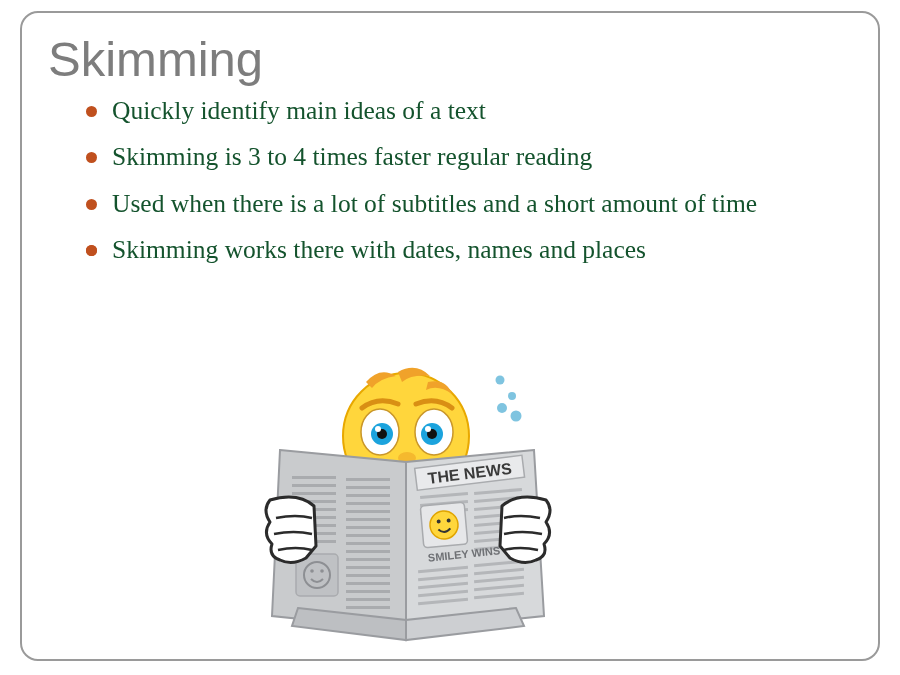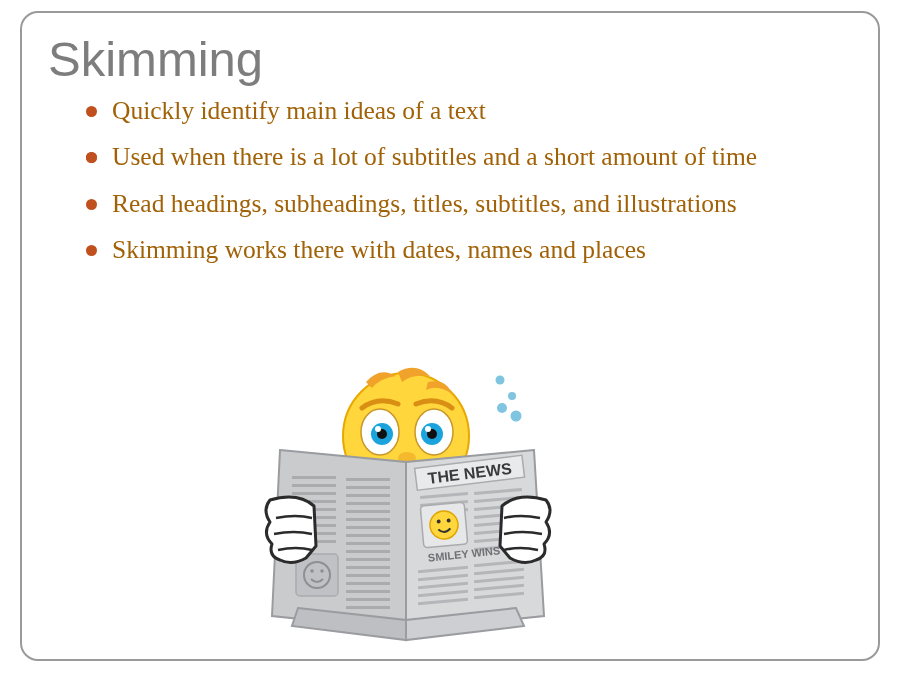--- a/index.html
+++ b/index.html
@@ -53,21 +53,21 @@
     margin: 0;
     padding: 0;
     list-style: none;
   }
   .bullets li {
     position: relative;
     padding-left: 40px;
     margin-bottom: 12px;
     font-size: 25.5px;
     line-height: 1.35;
-    color: #a16207;
+    color: #14532d;
     font-family: "Liberation Serif", serif;
   }
   .bullets li .dot {
     position: absolute;
     left: 14px;
     top: 12px;
     width: 11px;
     height: 11px;
     border-radius: 50%;
     background: #c0501e;
@@ -92,28 +92,28 @@
 
   <h1 class="title">Skimming</h1>
 
   <ul class="bullets">
     <li>
       <span class="dot"></span>
       <span class="txt">Quickly identify main ideas of a text</span>
     </li>
     <li>
       <span class="dot"></span>
+      <span class="txt">Skimming is 3 to 4 times faster regular reading</span>
     </li>
     <li>
       <span class="dot"></span>
       <span class="txt">Used when there is a lot of subtitles and a short amount of time</span>
     </li>
     <li>
       <span class="dot"></span>
-      <span class="txt">Read headings, subheadings, titles, subtitles, and illustrations</span>
     </li>
     <li>
       <span class="dot"></span>
       <span class="txt">Skimming works there with dates, names and places</span>
     </li>
   </ul>
 
   <div class="image-wrap">
     <svg width="300" height="285" viewBox="0 0 300 285" xmlns="http://www.w3.org/2000/svg">
 

